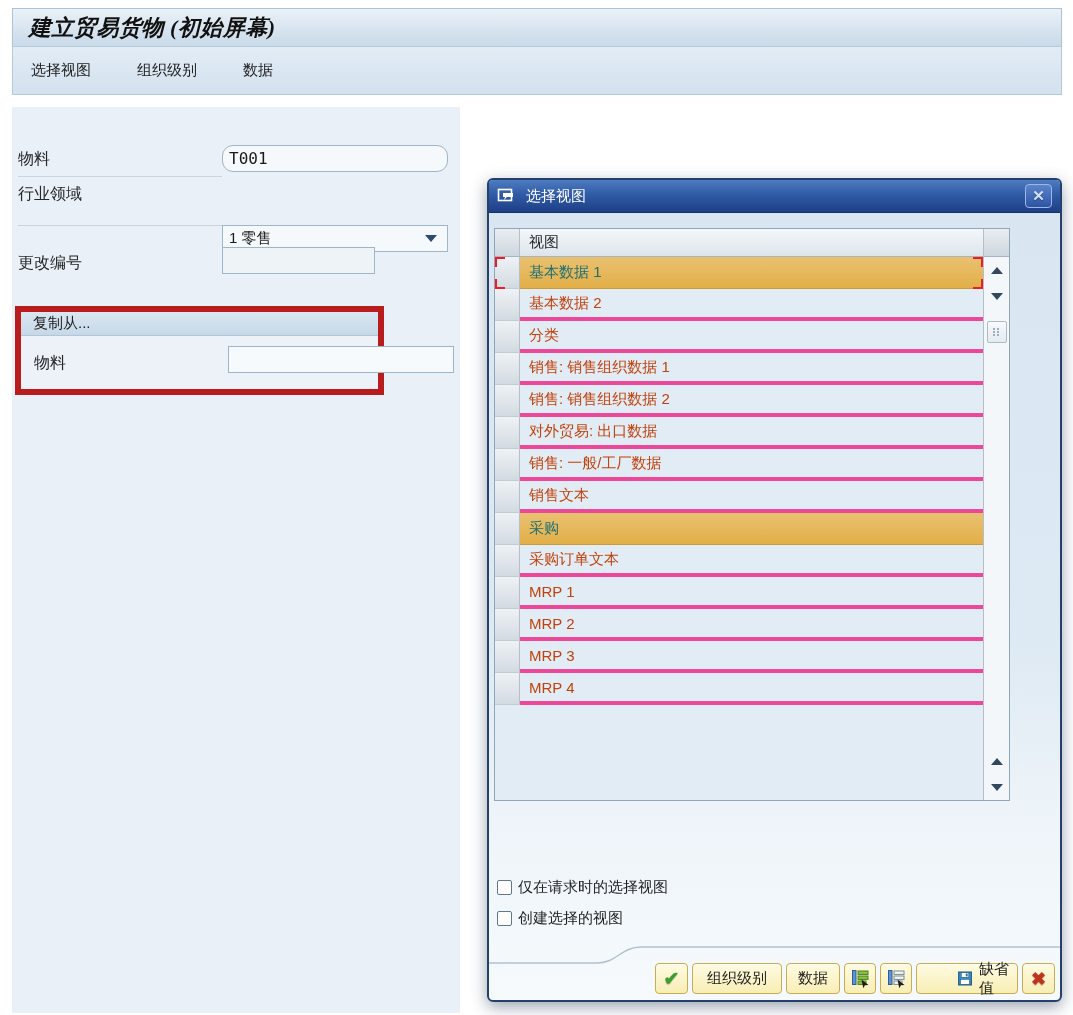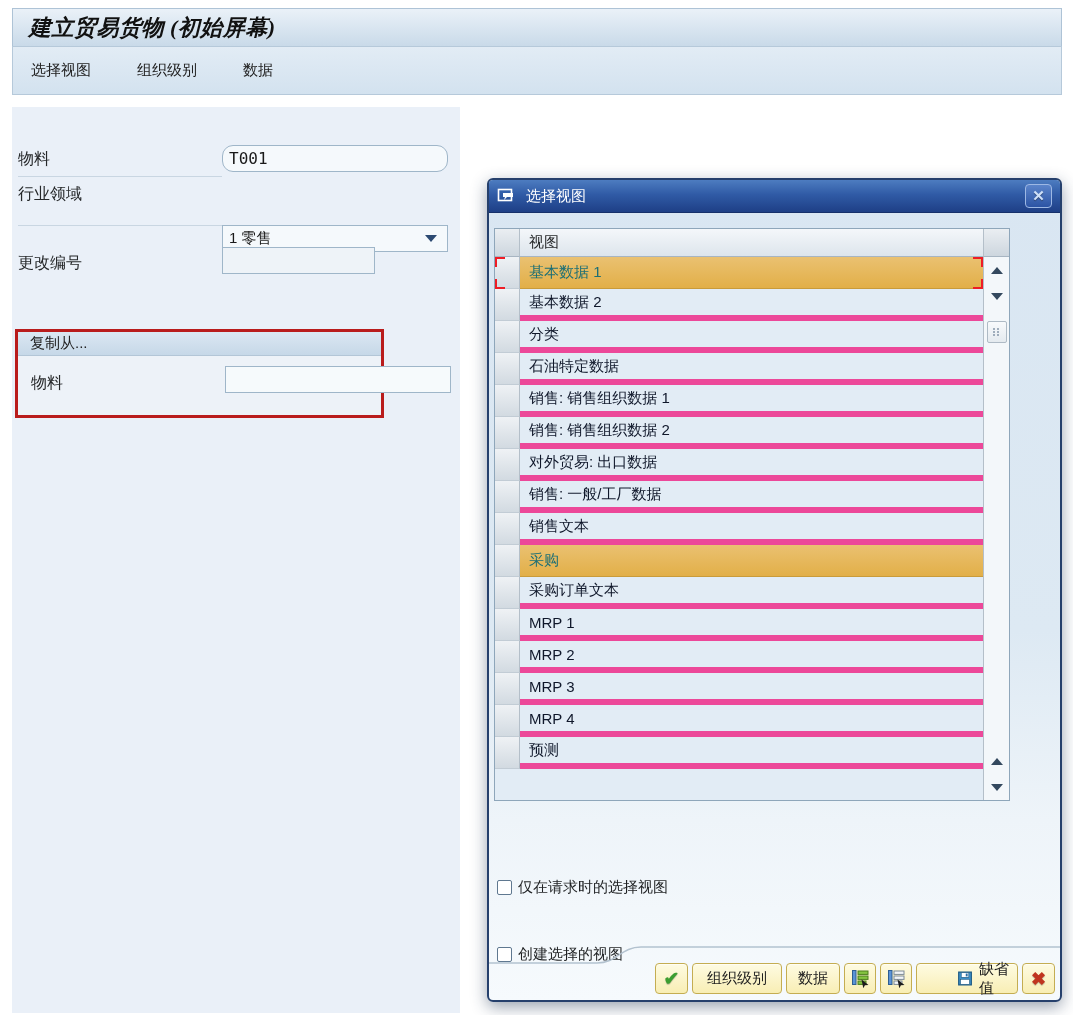--- a/index.html
+++ b/index.html
@@ -42,22 +42,22 @@
     position:absolute; height:27px; background:#f5f9fc;
     border:1px solid #9fb6c9; display:flex; align-items:center;
     padding:0 6px; cursor:default;
   }
   .combo .cv { font-size:15px; color:#1a1a1a; flex:1; }
   .arrow-down {
     width:0; height:0; border-left:6px solid transparent; border-right:6px solid transparent;
     border-top:7px solid #2c4a72; margin-right:4px;
   }
   .groupbox {
-    position:absolute; left:3px; top:222px; width:369px; height:89px;
-    border:3px solid #b91c1c; background:#edf2f8;
+    position:absolute; left:3px; top:199px; width:369px; height:89px;
+    border:6px solid #b91c1c; background:#edf2f8;
   }
   .groupbox .gbh {
     height:24px; background:linear-gradient(#dbe7f2, #c6d8e8);
     border-bottom:1px solid #b3c6d7; display:flex; align-items:center; padding-left:12px;
     font-size:15px; color:#222;
   }
 
   
   .dialog {
     position:absolute; left:487px; top:178px; width:575px; height:824px;
@@ -101,21 +101,21 @@
     border-left:1px solid #b4bfc9; border-bottom:1px solid #a7b5c2;
   }
   .tbody { position:absolute; left:0; top:28px; right:26px; bottom:0; overflow:hidden; }
   .trow { display:flex; height:32px; position:relative; }
   .trow-sel {
     width:25px; background:linear-gradient(#eff2f5,#d2dae1);
     border-right:1px solid #b4bfc9; border-bottom:1px solid #c2ccd5; cursor:pointer;
   }
   .trow-label {
     flex:1; display:flex; align-items:center; padding-left:9px;
-    font-size:15px; color:#0f172a; border-bottom:6px solid #ec4899;
+    font-size:15px; color:#c2410c; border-bottom:4px solid #ec4899;
     position:relative; cursor:pointer;
   }
   .trow.selected .trow-label {
     background:linear-gradient(#eac171, #e2af48);
     color:#1d6f75; border-bottom:1px solid #c99b3a;
   }
   .focus-corners { position:absolute; inset:0; pointer-events:none; display:none; }
   .trow.focused .focus-corners {
     display:block;
     background-image:
@@ -229,25 +229,20 @@
     <div class="trow-label tlabel">基本数据 2</div>
 
   </div>
 
   <div class="trow">
     <div class="trow-sel"></div>
     <div class="trow-label tlabel">分类</div>
 
   </div>
 
-  <div class="trow">
-    <div class="trow-sel"></div>
-    <div class="trow-label tlabel">石油特定数据</div>
-
-  </div>
 
   <div class="trow">
     <div class="trow-sel"></div>
     <div class="trow-label tlabel">销售: 销售组织数据 1</div>
 
   </div>
 
   <div class="trow">
     <div class="trow-sel"></div>
     <div class="trow-label tlabel">销售: 销售组织数据 2</div>
@@ -302,25 +297,20 @@
     <div class="trow-label tlabel">MRP 3</div>
 
   </div>
 
   <div class="trow">
     <div class="trow-sel"></div>
     <div class="trow-label tlabel">MRP 4</div>
 
   </div>
 
-  <div class="trow">
-    <div class="trow-sel"></div>
-    <div class="trow-label tlabel">预测</div>
-
-  </div>
 </div>
       <div class="scrollcol">
         <div class="sbtn">
             <span class="tri-up"></span>
           </div>
         <div class="sbtn">
             <span class="tri-dn"></span>
           </div>
         <div class="shandle">
           <svg width="10" height="10" viewBox="0 0 10 10">
@@ -339,21 +329,21 @@
         <div class="sbtn">
             <span class="tri-dn"></span>
           </div>
       </div>
     </div>
 
     <div class="cbrow" style="top:698px;">
       <span class="cbox"></span>
       <span class="cblabel">仅在请求时的选择视图</span>
     </div>
-    <div class="cbrow" style="top:765px;">
+    <div class="cbrow" style="top:729px;">
       <span class="cbox"></span>
       <span class="cblabel">创建选择的视图</span>
     </div>
 
     <svg class="fdivider" viewBox="0 0 571 24" preserveAspectRatio="none">
       <path d="M0 21 H108 C128 21 132 5 152 5 H571" fill="none" stroke="#b3c2cf" stroke-width="1.4"></path>
     </svg>
 
     <div class="fbtn" style="left:166px; width:33px;">
       <span class="glyph-ok">✔</span>

